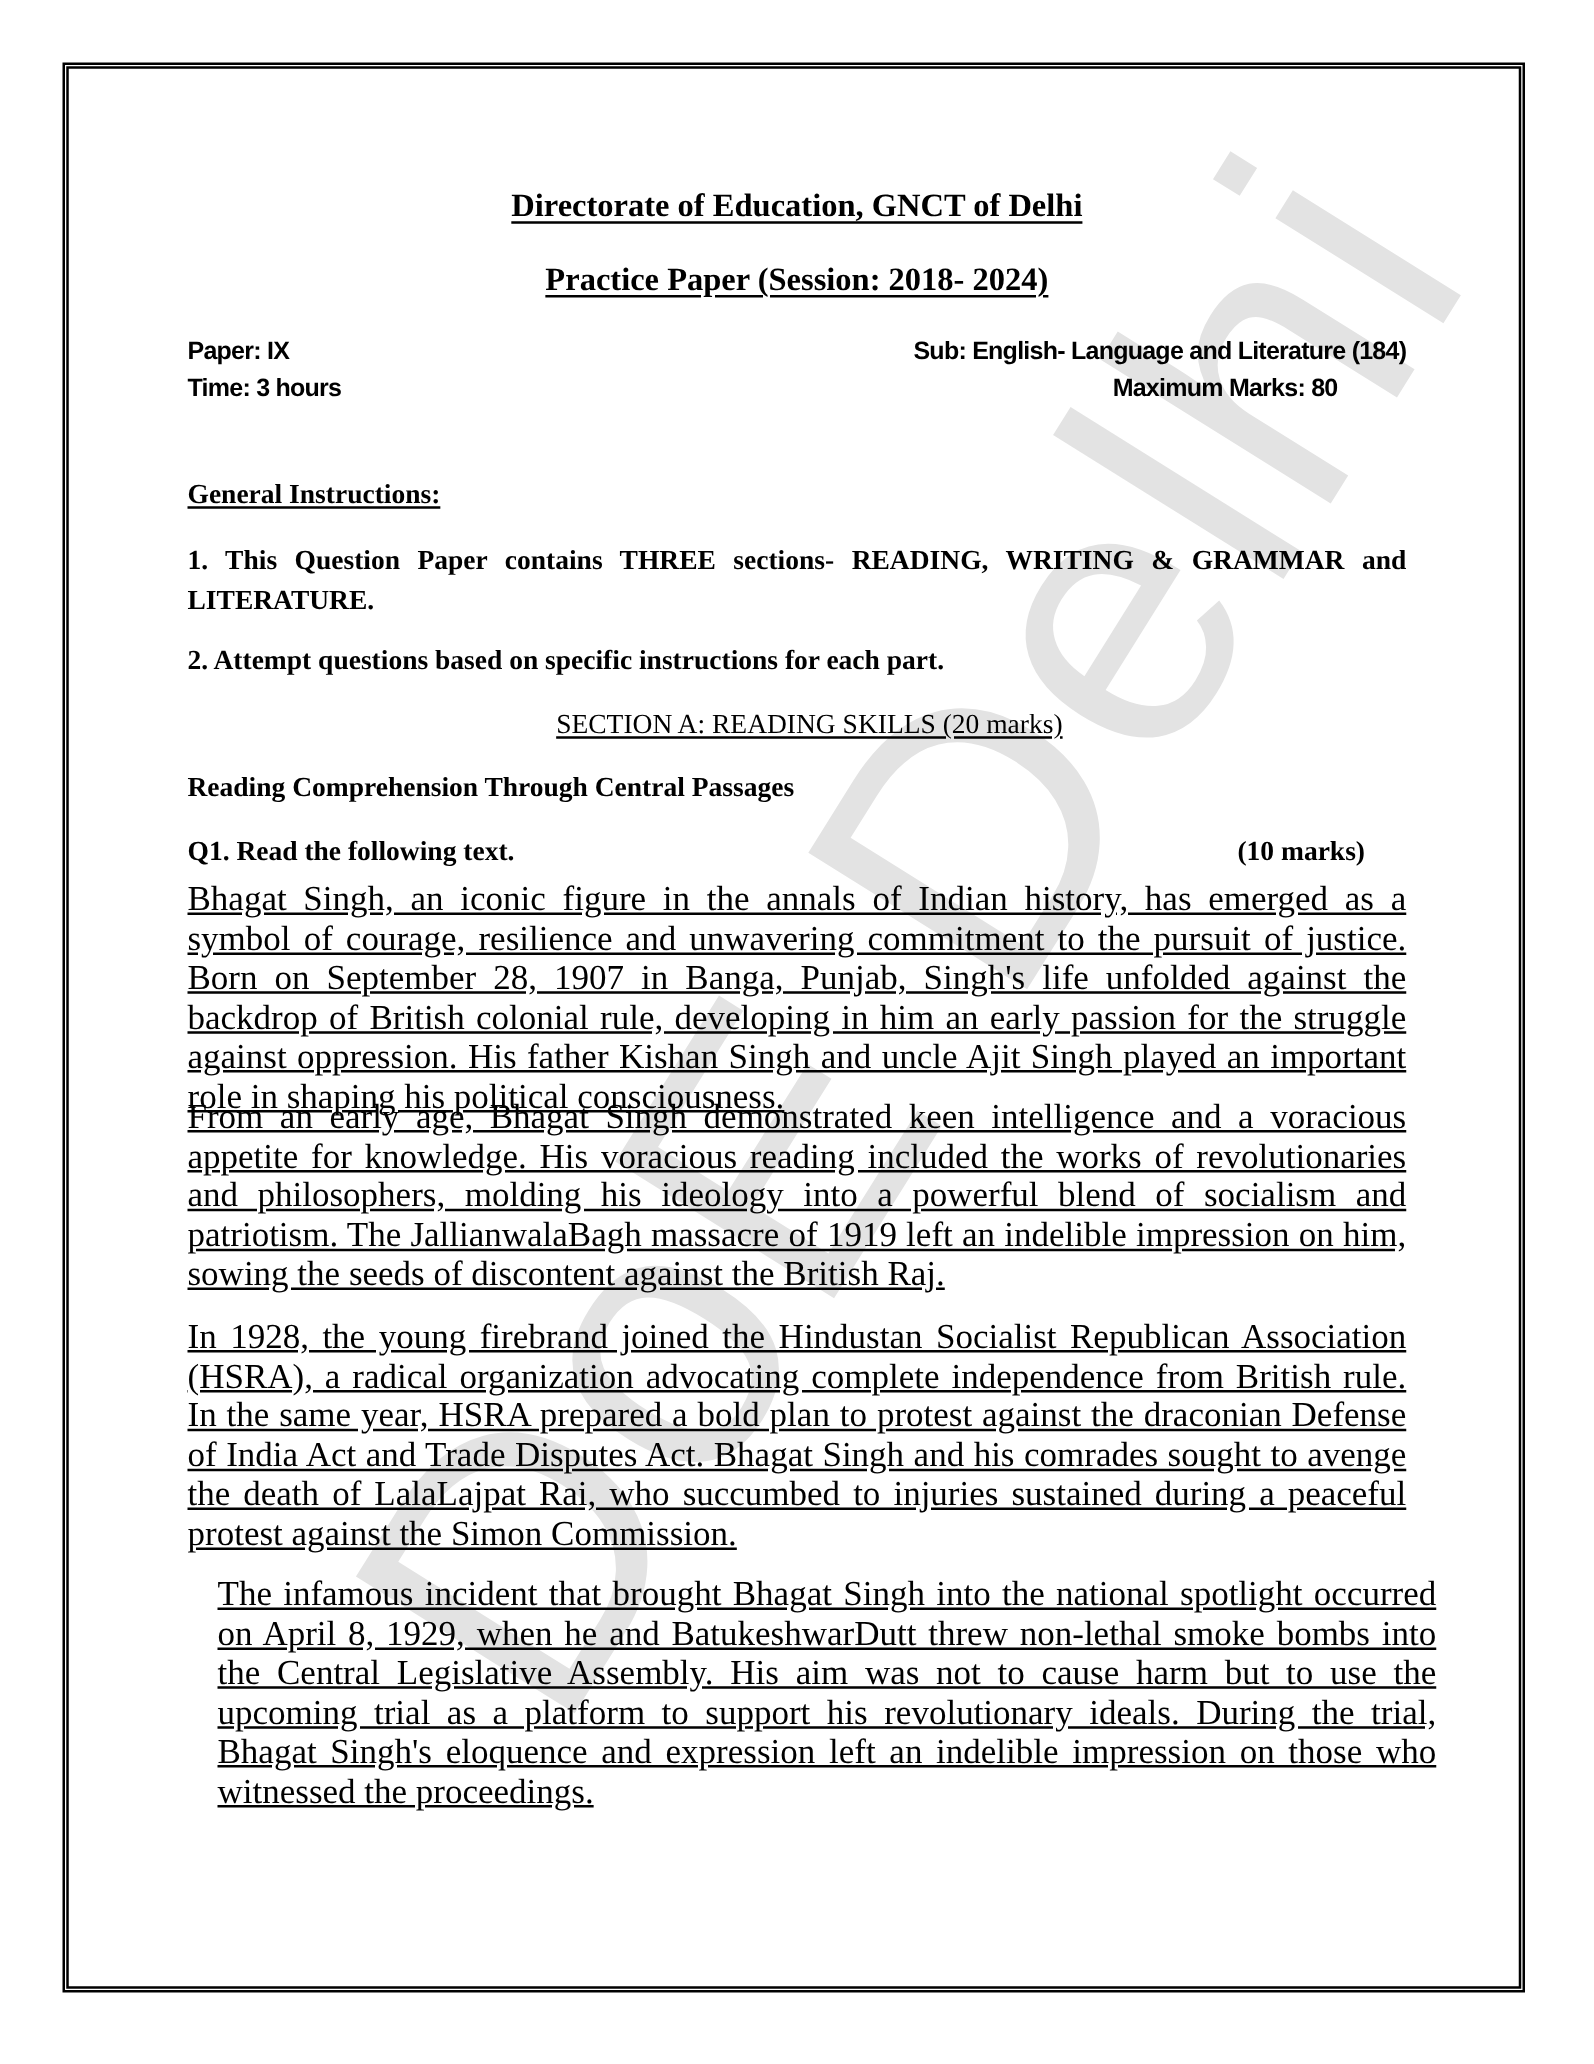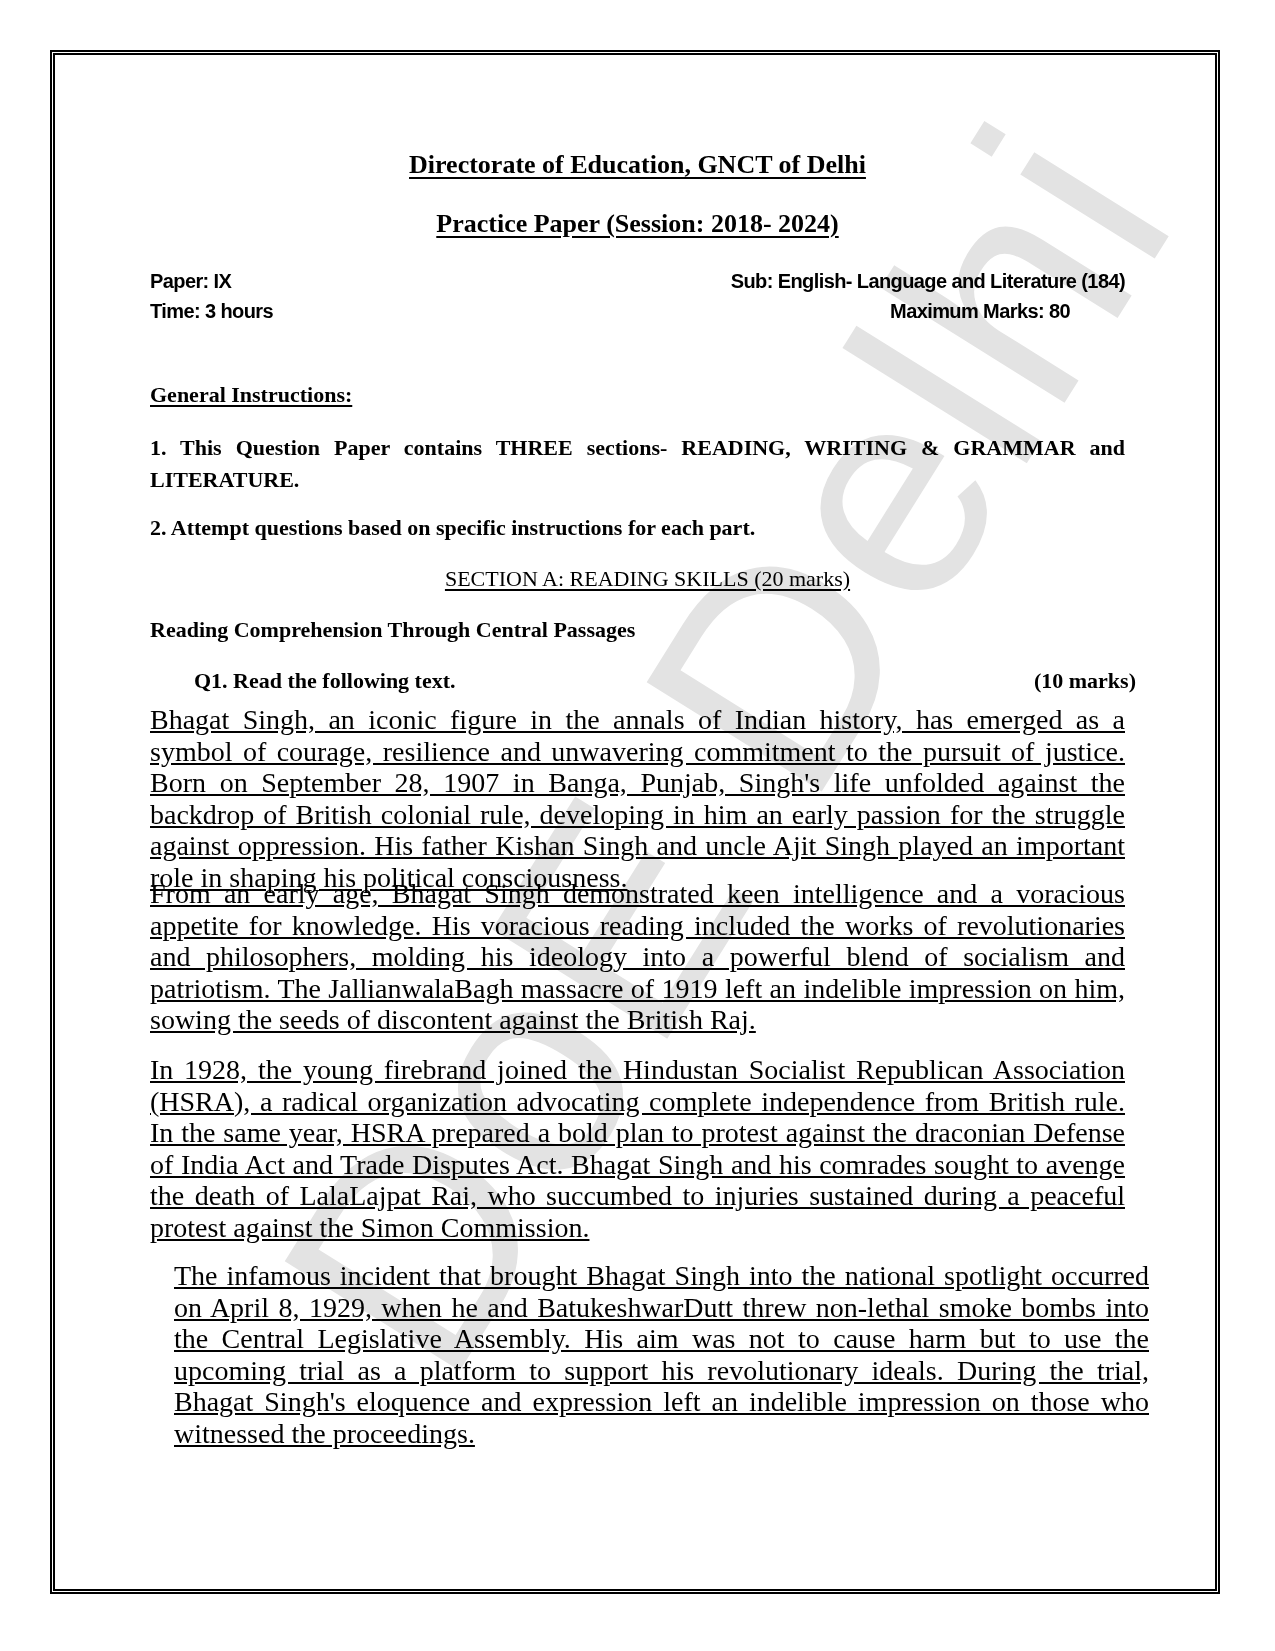--- a/index.html
+++ b/index.html
@@ -93,21 +93,21 @@
       top: 566px;
       text-align: center;
       font-weight: normal;
       font-size: 22px;
       text-decoration: underline;
       text-underline-offset: 3px;
       padding-left: 20px;
       box-sizing: border-box;
     }
     .rc { top: 617px; }
-    .q1 { top: 668px; margin-left: 44px; }
+    .q1 { top: 668px; }
     .q1 .marks { position: absolute; right: 33px; top: 0; }
     .para {
       position: absolute;
       left: 0;
       width: 975px;
       font-size: 28px;
       line-height: 31.5px;
       text-align: justify;
       margin: 0;
       text-decoration: underline;

